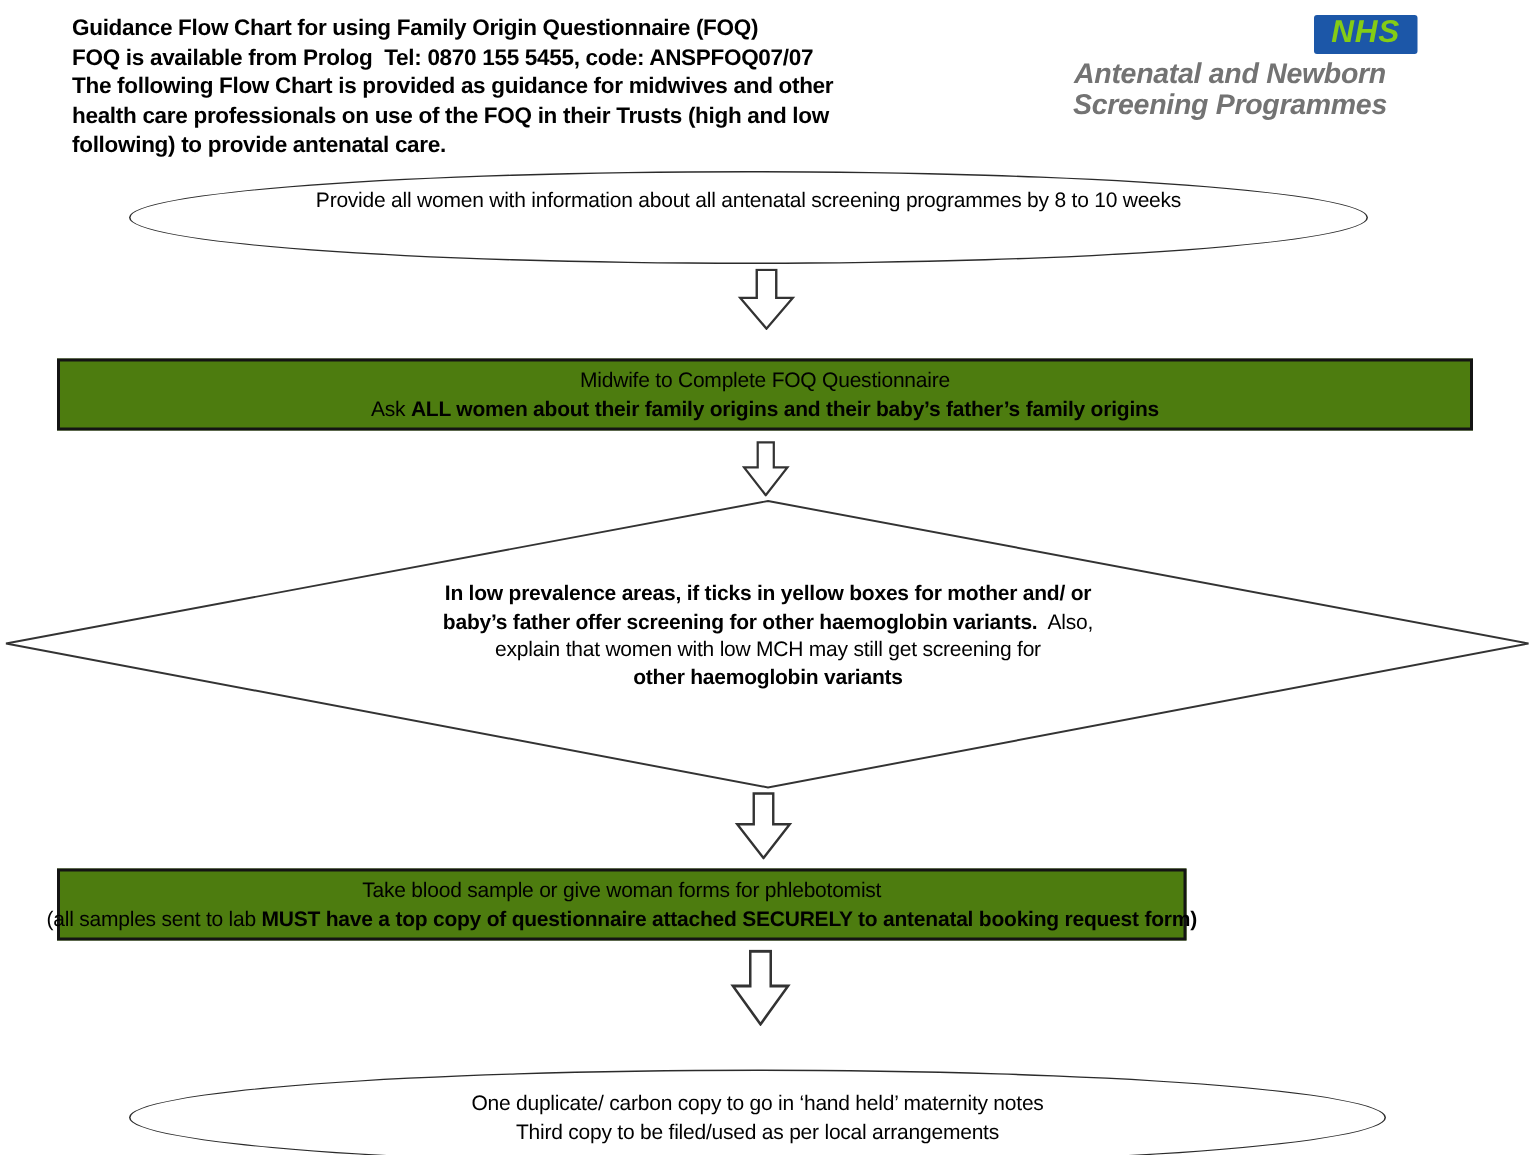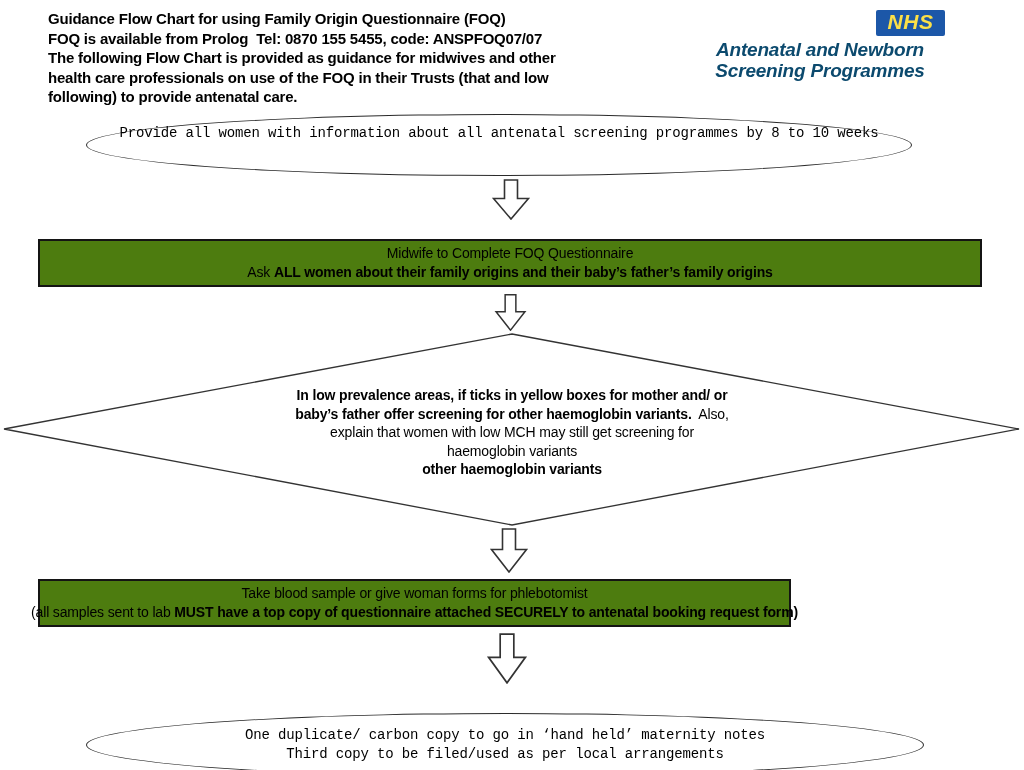--- a/index.html
+++ b/index.html
@@ -26,21 +26,21 @@
   .header-title .tline { white-space: pre; }
 
   .nhs-logo {
     position: absolute;
     left: 876px; top: 10px;
     width: 69px; height: 26px;
     border-radius: 2px;
     display: flex; align-items: center; justify-content: center;
   }
   .nhs-logo span {
-    color: #fde047;
+    color: #84cc16;
     font-weight: bold;
     font-style: italic;
     font-size: 21px;
     letter-spacing: 0.5px;
     transform: translateY(-1px);
   }
   .org-name {
     position: absolute;
     left: 692px; top: 39px;
     width: 256px;
@@ -61,21 +61,20 @@
   .ellipse {
     position: absolute;
     border: 1.5px solid #2b2b2b;
     border-radius: 50%;
     background: #fff;
     box-sizing: border-box;
     display: flex;
     flex-direction: column;
     align-items: center;
     text-align: center;
-    font-family: Liberation Mono, monospace;
   }
   .rect {
     position: absolute;
     border: 2px solid #141414;
     background: #4d7c0f;
     box-sizing: border-box;
     display: flex;
     flex-direction: column;
     align-items: center;
     justify-content: center;
@@ -104,29 +103,29 @@
 </style>
 </head>
 <body>
 
 <div id="page">
 
   <div class="header-title">
       <div class="tline">Guidance Flow Chart for using Family Origin Questionnaire (FOQ)</div>
       <div class="tline">FOQ is available from Prolog  Tel: 0870 155 5455, code: ANSPFOQ07/07</div>
       <div class="tline">The following Flow Chart is provided as guidance for midwives and other</div>
-      <div class="tline">health care professionals on use of the FOQ in their Trusts (that and low</div>
+      <div class="tline">health care professionals on use of the FOQ in their Trusts (high and low</div>
       <div class="tline">following) to provide antenatal care.</div>
     </div>
 
   <div class="nhs-logo" style="background: rgb(28, 87, 168);">
     <span>NHS</span>
   </div>
 
-  <div class="org-name" style="color: #0c4a6e;">
+  <div class="org-name" style="color: #737373;">
       <div class="tline">Antenatal and Newborn</div>
       <div class="tline">Screening Programmes</div>
     </div>
 
   <div>
 
     <div class="ellipse node-text" id="ellipse-start">
         <div class="tline"><span>Provide all women with information about all antenatal screening programmes by 8 to 10 weeks</span></div>
       </div>
 
@@ -143,21 +142,20 @@
       <path d="M13.5,1 L26.5,1 L26.5,21 L37.5,21 L20,43 L2.5,21 L13.5,21 Z" fill="#ffffff" stroke="#333333" stroke-width="1.8"></path>
     </svg>
 
     <svg id="diamond-svg" width="1024" height="200" viewBox="0 0 1024 200">
       <polygon points="512,4 1019,99 512,195 4,99" fill="#ffffff" stroke="#333333" stroke-width="1.3"></polygon>
     </svg>
     <div class="node-text" id="diamond-text">
         <div class="tline"><span class="b">In low prevalence areas, if ticks in yellow boxes for mother and/ or</span></div>
         <div class="tline"><span class="b">baby’s father offer screening for other haemoglobin variants.</span><span>  Also,</span></div>
         <div class="tline"><span>explain that women with low MCH may still get screening for</span></div>
-        <div class="tline"><span>haemoglobin variants</span></div>
         <div class="tline"><span class="b">other haemoglobin variants</span></div>
       </div>
 
     <svg class="down-arrow" id="arrow-3" width="40" height="45" viewBox="0 0 40 44" preserveAspectRatio="none">
       <path d="M13.5,1 L26.5,1 L26.5,21 L37.5,21 L20,43 L2.5,21 L13.5,21 Z" fill="#ffffff" stroke="#333333" stroke-width="1.6"></path>
     </svg>
 
     <div class="rect node-text" id="rect-blood">
         <div class="tline"><span>Take blood sample or give woman forms for phlebotomist</span></div>
         <div class="tline"><span>(all samples sent to lab </span><span class="b">MUST have a top copy of questionnaire attached SECURELY to antenatal booking request form)</span></div>

